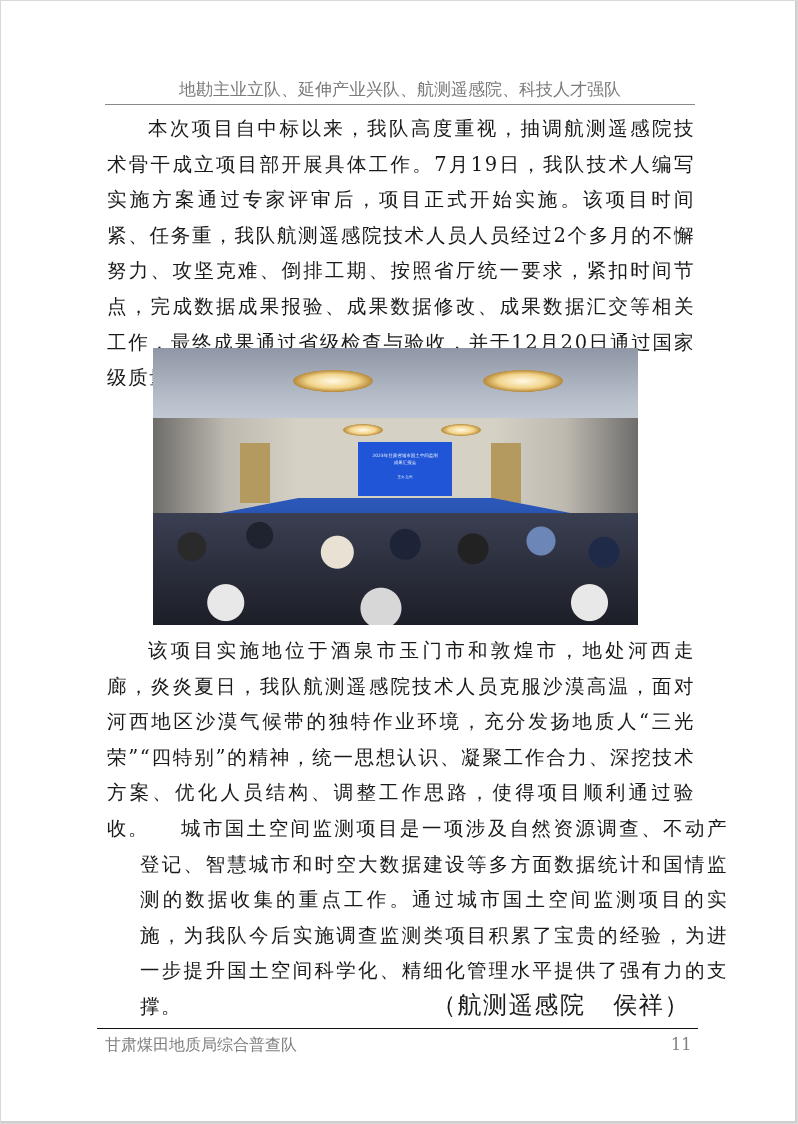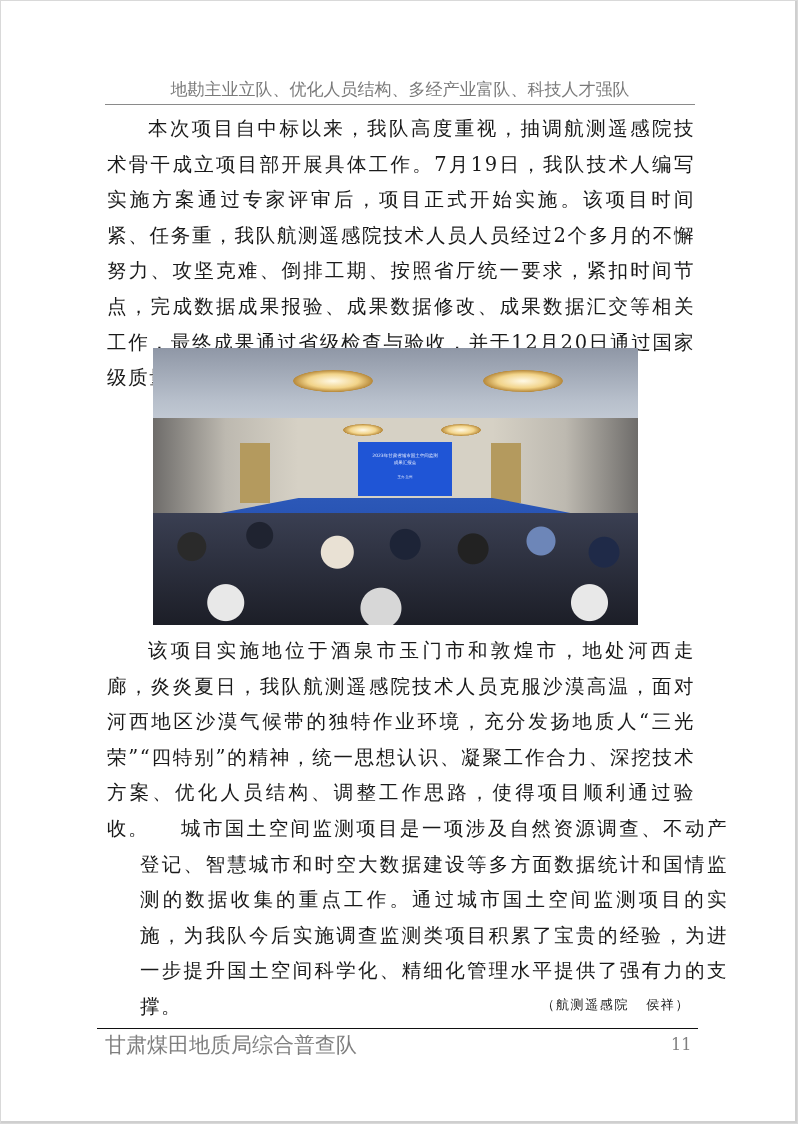--- a/index.html
+++ b/index.html
@@ -106,54 +106,54 @@
         radial-gradient(circle at 15% 80%, #e8e8e8 0 18px, transparent 19px),
         radial-gradient(circle at 47% 85%, #d7d7d7 0 20px, transparent 21px),
         radial-gradient(circle at 90% 80%, #e8e8e8 0 18px, transparent 19px),
         linear-gradient(180deg, #3a3f52 0%, #1c1e27 100%);
     }
     .byline {
       position: absolute;
       left: 104px; top: 986px;
       width: 585px;
       text-align: right;
-      font-size: 13px;
+      font-size: 24px;
       line-height: 36px;
       color: #1a1a1a;
       letter-spacing: 1.6px;
       white-space: pre;
     }
     .footer-rule {
       position: absolute;
       left: 96px; top: 1027px;
       width: 601px; height: 0;
       border-top: 1.5px solid #111111;
     }
     .footer-left {
       position: absolute;
       left: 104px; top: 1033px;
       font-family: "DejaVu Sans", "Liberation Sans", sans-serif;
-      font-size: 21px;
+      font-size: 16px;
       color: #7f7f7f;
       line-height: 22px;
     }
     .footer-page {
       position: absolute;
       left: 670px; top: 1036px;
       font-size: 16px;
       color: #7f7f7f;
       line-height: 16px;
     }
   </style>
 </head>
 <body>
 
 <div class="page">
 
-  <div class="header">地勘主业立队、优化人员结构、多经产业富队、科技人才强队</div>
+  <div class="header">地勘主业立队、延伸产业兴队、航测遥感院、科技人才强队</div>
   <div class="header-rule"></div>
 
   <p class="para p1">本次项目自中标以来，我队高度重视，抽调航测遥感院技术骨干成立项目部开展具体工作。7月19日，我队技术人编写实施方案通过专家评审后，项目正式开始实施。该项目时间紧、任务重，我队航测遥感院技术人员人员经过2个多月的不懈努力、攻坚克难、倒排工期、按照省厅统一要求，紧扣时间节点，完成数据成果报验、成果数据修改、成果数据汇交等相关工作，最终成果通过省级检查与验收，并于12月20日通过国家级质量复核与抽查。</p>
 
   <div class="photo">
     <div class="ceiling"></div>
     <div class="wall"></div>
     <div class="curtain-l"></div>
     <div class="curtain-r"></div>
     <div class="chandelier c1"></div>

